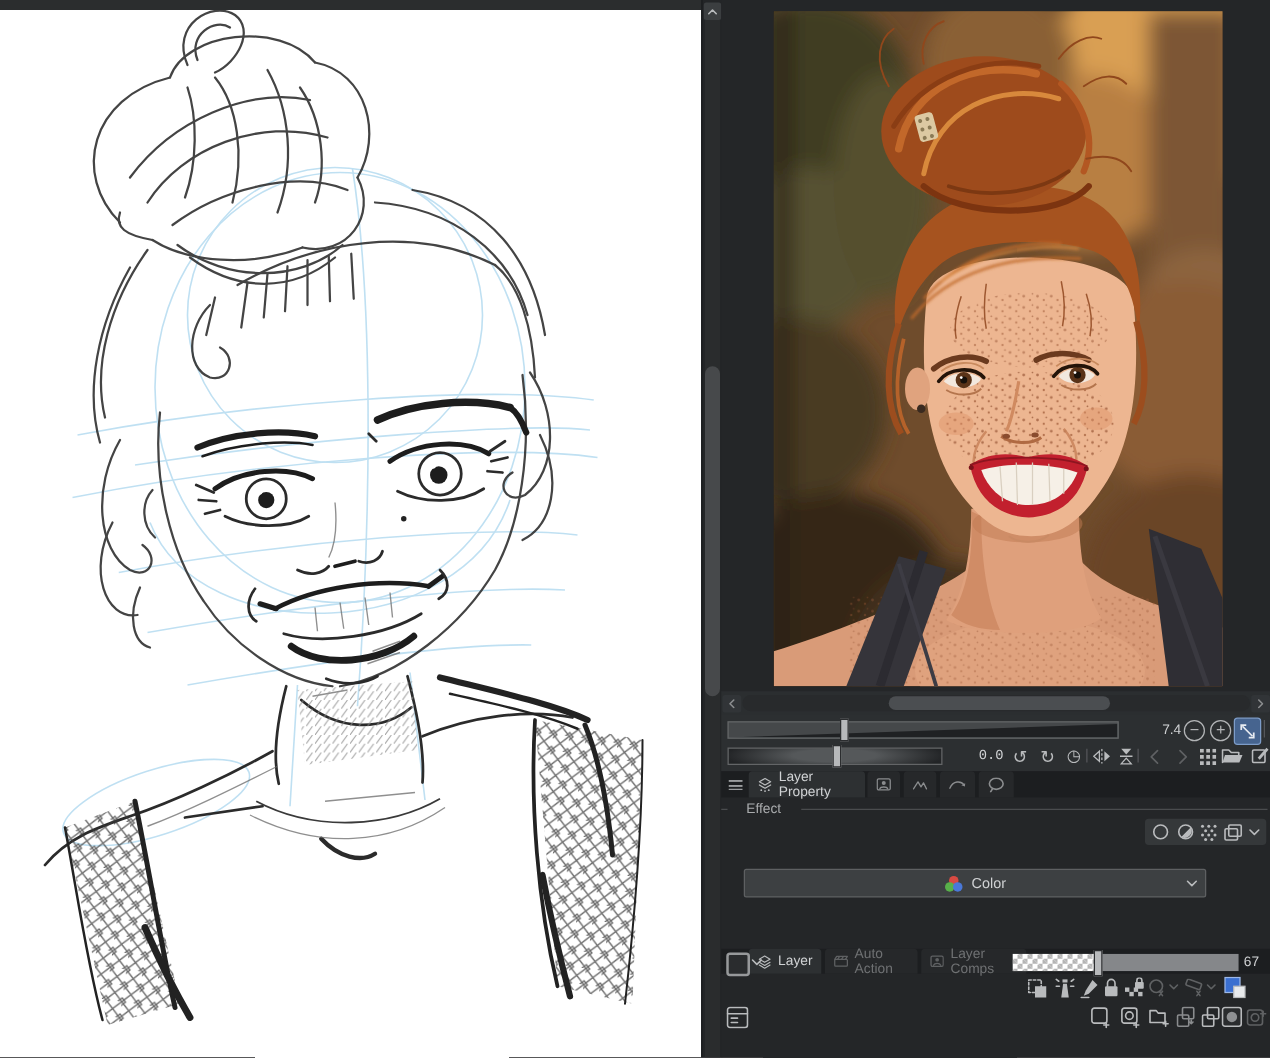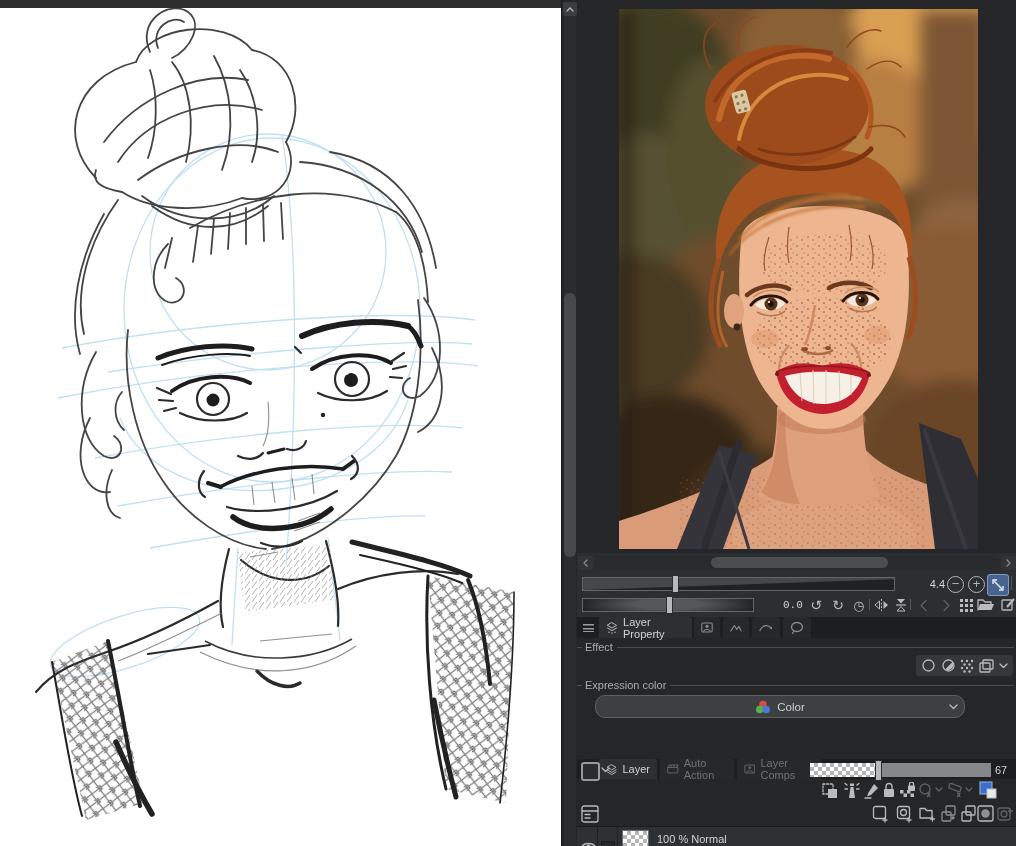--- a/index.html
+++ b/index.html
@@ -395,21 +395,21 @@
         </svg>
     </div>
   </div>
 
   <div class="abs nav-rows">
 
     <div class="slider" style="left:5px;top:5px;width:311px;height:12px;">
       <div class="wedge"></div>
     </div>
     <div class="slider-handle" style="left:95px;top:3px;height:16px;"></div>
-    <div class="num" style="left:338px;top:6px;width:30px;text-align:right;">4.4</div>
+    <div class="num" style="left:338px;top:6px;width:30px;text-align:right;">7.4</div>
     <div class="circle-btn minus" style="left:370px;top:4px;"></div>
     <div class="circle-btn plus" style="left:391px;top:4px;"></div>
     <div class="fit-btn" style="left:410px;top:2px;">
       <svg width="14" height="14" viewBox="0 0 14 14">
         <path d="M3,3 L11,11" stroke="#e8ecf2" stroke-width="1.4" fill="none"></path>
         <path d="M2,6 L2,2 L6,2 M12,8 L12,12 L8,12" stroke="#e8ecf2" stroke-width="1.4" fill="none"></path>
       </svg>
     </div>
     <div class="vsep" style="left:434px;top:4px;height:14px;"></div>
 
@@ -507,21 +507,21 @@
         </svg>
     </div>
     <div class="tab inactive" style="left:206px;width:28px;justify-content:center;">
       <svg width="14" height="12" viewBox="0 0 14 12">
           <ellipse class="mid ic" cx="7" cy="5" rx="5.5" ry="4.5"></ellipse>
           <path class="mid ic" d="M4,9 L2.5,11.5"></path>
         </svg>
     </div>
   </div>
 
-  <div class="group-row" style="top:641px;">
+  <div class="group-row" style="top:641px;gap:12px;">
     <span class="tick"></span>
     <span class="lbl">Effect</span>
     <span class="rule"></span>
   </div>
   <div class="abs effect-strip">
     <svg class="icon" width="15" height="15" viewBox="0 0 15 15">
         <circle class="ic" cx="7.5" cy="7.5" r="5.5"></circle>
       </svg>
     <svg width="15" height="15" viewBox="0 0 15 15">
         <circle class="ic" cx="7.5" cy="7.5" r="5.5"></circle>
@@ -543,26 +543,21 @@
       </svg>
     <svg width="15" height="14" viewBox="0 0 15 14">
         <rect class="ic" x="4" y="1" width="10" height="9" rx="1"></rect>
         <rect class="ic" x="1" y="4" width="10" height="9" rx="1"></rect>
       </svg>
     <svg width="9" height="6" viewBox="0 0 9 6">
         <path class="ic" d="M1,1 L4.5,4.5 L8,1"></path>
       </svg>
   </div>
 
-  <div class="group-row" style="top:679px;">
-    <span class="tick"></span>
-    <span class="lbl">Expression color</span>
-    <span class="rule"></span>
-  </div>
-  <div class="dropdown" style="left:595px;top:695px;width:368px;height:21px;border-radius:10px;">
+  <div class="dropdown" style="left:595px;top:695px;width:368px;height:21px;">
     <svg width="16" height="14" viewBox="0 0 16 14">
       <circle cx="8" cy="4.5" r="3.8" fill="#d84a42"></circle>
       <circle cx="4.8" cy="9.5" r="3.8" fill="#58b04a"></circle>
       <circle cx="11.2" cy="9.5" r="3.8" fill="#4a78d8"></circle>
     </svg>
     <span>Color</span>
     <span class="dd-chev">
         <svg width="9" height="6" viewBox="0 0 9 6">
           <path class="ic" d="M1,1 L4.5,4.5 L8,1"></path>
         </svg>
@@ -720,29 +715,14 @@
       </svg>
   </div>
   <div class="icon-btn" style="left:997px;top:805px;">
     <svg width="17" height="17" viewBox="0 0 17 17">
         <rect class="dim2 ic" x="1" y="3" width="12" height="12" rx="2"></rect>
         <circle class="dim2 ic" cx="7" cy="9" r="3"></circle>
         <path class="dim2 ic" d="M13.5,4 L13.5,8 M11.5,6 L15.5,6" stroke-width="1.6"></path>
       </svg>
   </div>
 
-  <div class="abs layer-list">
-    <div class="col-div" style="left:20px;"></div>
-    <div class="col-div" style="left:40px;"></div>
-    <div>
-      <div class="icon-btn" style="left:4px;top:14px;">
-        <svg width="15" height="11" viewBox="0 0 15 11">
-            <path class="ic" d="M1,5.5 C3,1.5 12,1.5 14,5.5 C12,9.5 3,9.5 1,5.5 Z"></path>
-            <circle class="ic-fill" cx="7.5" cy="5.5" r="2"></circle>
-          </svg>
-      </div>
-      <div class="checkbox"></div>
-      <div class="thumb checker"></div>
-      <div class="layer-title">100 % Normal</div>
-    </div>
-  </div>
 
 </div>
 
 </body></html>

